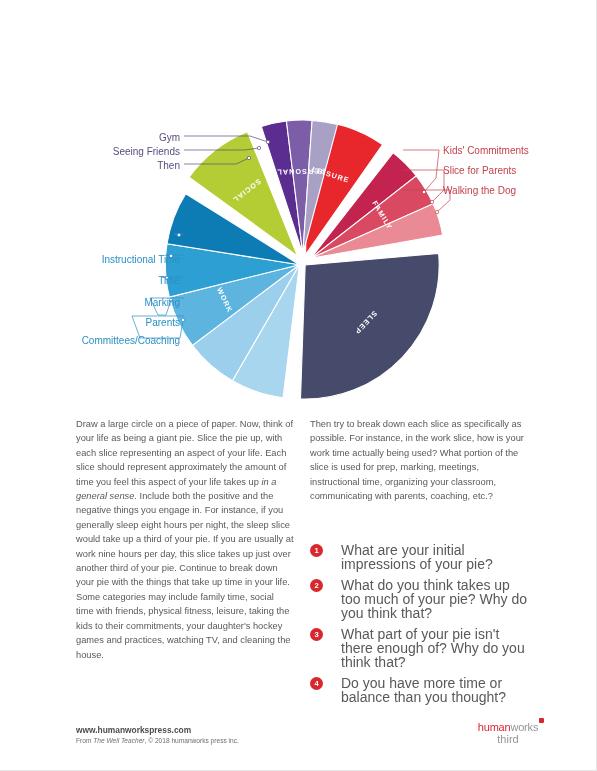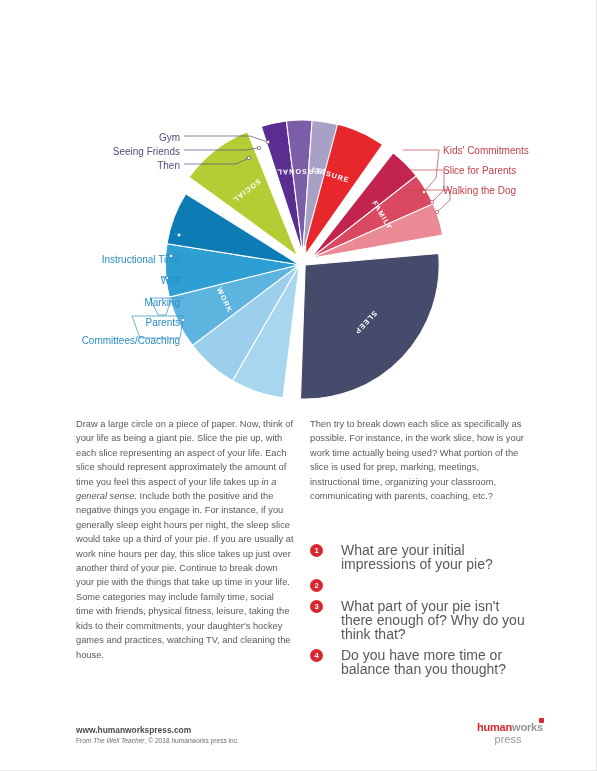--- a/index.html
+++ b/index.html
@@ -51,21 +51,21 @@
     margin-top:1px;
   }
   .q .qtext{margin-left:18px;font-size:14px;line-height:14px;color:#58595b;}
 
   
   #footer-url{position:absolute;left:76px;top:725px;font-size:8.4px;font-weight:bold;color:#4d4d4f;}
   #footer-src{position:absolute;left:76px;top:737px;font-size:6.6px;color:#6d6e71;}
   #footer-src em{font-style:italic;}
 
   #logo{position:absolute;left:477px;top:722px;width:62px;text-align:center;line-height:1;}
-  #logo .l1{font-size:11px;font-weight:bold;color:#939598;letter-spacing:-.2px;position:relative;}
+  #logo .l1{font-size:11px;font-weight:normal;color:#939598;letter-spacing:-.2px;position:relative;}
   #logo .l1 .hum{color:#d7282f;}
   #logo .dot{position:absolute;right:-5px;top:-4px;width:5px;height:5px;background:#d7282f;border-radius:1px;}
   #logo .l2{font-size:11px;color:#939598;margin-top:1px;}
 </style>
 </head>
 <body>
 
 <div class="page">
 
   <div class="edge-r"></div>
@@ -125,21 +125,21 @@
           <text x="206.30989135201344" y="78.43996980789304" fill="#ffffff" font-size="7.2" font-family="&quot;Liberation Sans&quot;, sans-serif" font-weight="bold" letter-spacing="1.1" text-anchor="middle" dominant-baseline="middle" transform="rotate(502 206.30989135201344 78.43996980789304)">SOCIAL</text>
           <text x="260.58962659981097" y="58.9515535162507" fill="#ffffff" font-size="7.2" font-family="&quot;Liberation Sans&quot;, sans-serif" font-weight="bold" letter-spacing="1.1" text-anchor="middle" dominant-baseline="middle" transform="rotate(538.5 260.58962659981097 58.9515535162507)">PERSONAL</text>
         </g>
     </svg>
 
     <div class="lbl purple r-align" style="left:0px;top:20px;width:140px;">Gym</div>
     <div class="lbl purple r-align" style="left:0px;top:34px;width:140px;">Seeing Friends</div>
     <div class="lbl purple r-align" style="left:0px;top:48px;width:140px;">Then</div>
 
     <div class="lbl blue r-align" style="left:0px;top:118px;width:140px;">Instructional Time</div>
-    <div class="lbl blue r-align" style="left:0px;top:139px;width:140px;">Well</div>
+    <div class="lbl blue r-align" style="left:0px;top:139px;width:140px;">Time</div>
     <div class="lbl blue r-align" style="left:0px;top:161px;width:140px;">Marking</div>
     <div class="lbl blue r-align" style="left:0px;top:181px;width:140px;">Parents</div>
     <div class="lbl blue r-align" style="left:0px;top:199px;width:140px;">Committees/Coaching</div>
 
     <div class="lbl red" style="left:403px;top:33px;">Kids' Commitments</div>
     <div class="lbl red" style="left:403px;top:53px;">Slice for Parents</div>
     <div class="lbl red" style="left:403px;top:73px;">Walking the Dog</div>
   </div>
 
   <div class="col" id="col-left">
@@ -151,32 +151,33 @@
   </div>
 
 
   <div id="questions">
     <div class="q">
       <div class="num">1</div>
       <div class="qtext">What are your initial impressions of your pie?</div>
     </div>
     <div class="q">
       <div class="num">2</div>
+      <div class="qtext">What do you think takes up too much of your pie? Why do you think that?</div>
     </div>
     <div class="q">
       <div class="num">3</div>
       <div class="qtext">What part of your pie isn't there enough of? Why do you think that?</div>
     </div>
     <div class="q">
       <div class="num">4</div>
       <div class="qtext">Do you have more time or balance than you thought?</div>
     </div>
   </div>
 
   <div id="footer-url">www.humanworkspress.com</div>
   <div id="footer-src"><span>From </span><em>The Well Teacher</em><span>, © 2018 humanworks press inc.</span></div>
 
   <div id="logo">
     <div class="l1"><span class="hum">human</span><span>works</span><span class="dot"></span></div>
-    <div class="l2">press</div>
+    <div class="l2">third</div>
   </div>
 
 </div>
 
 </body></html>

